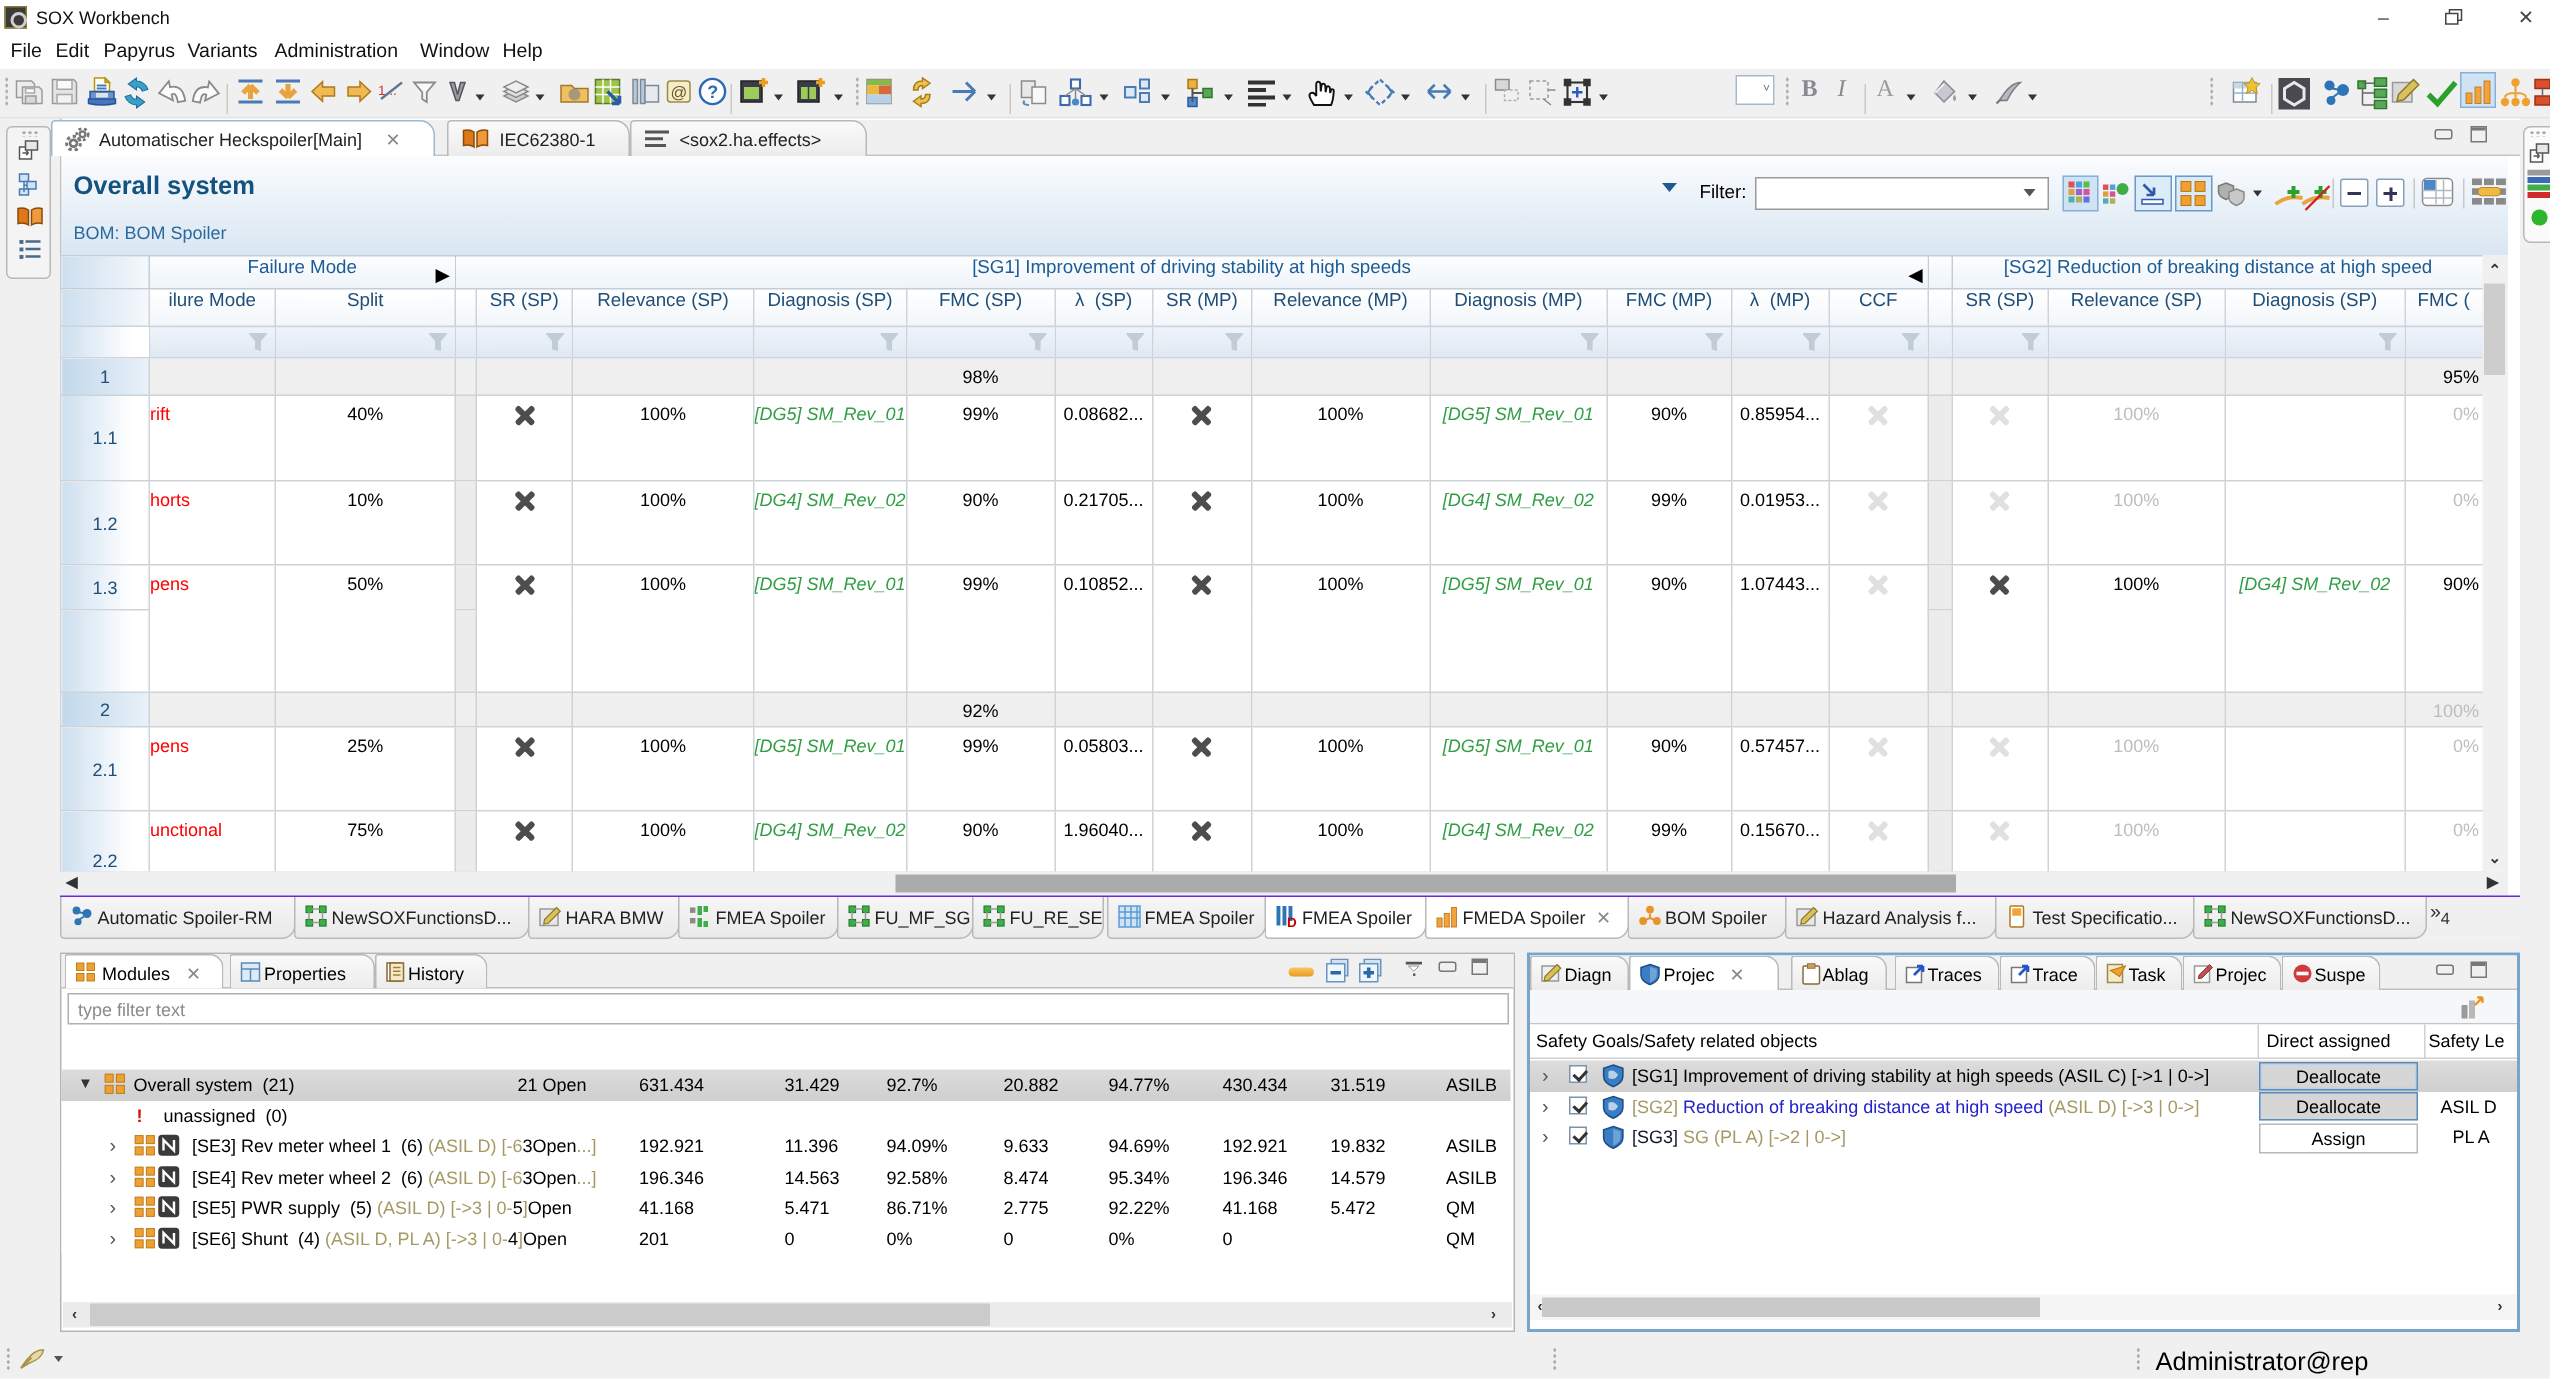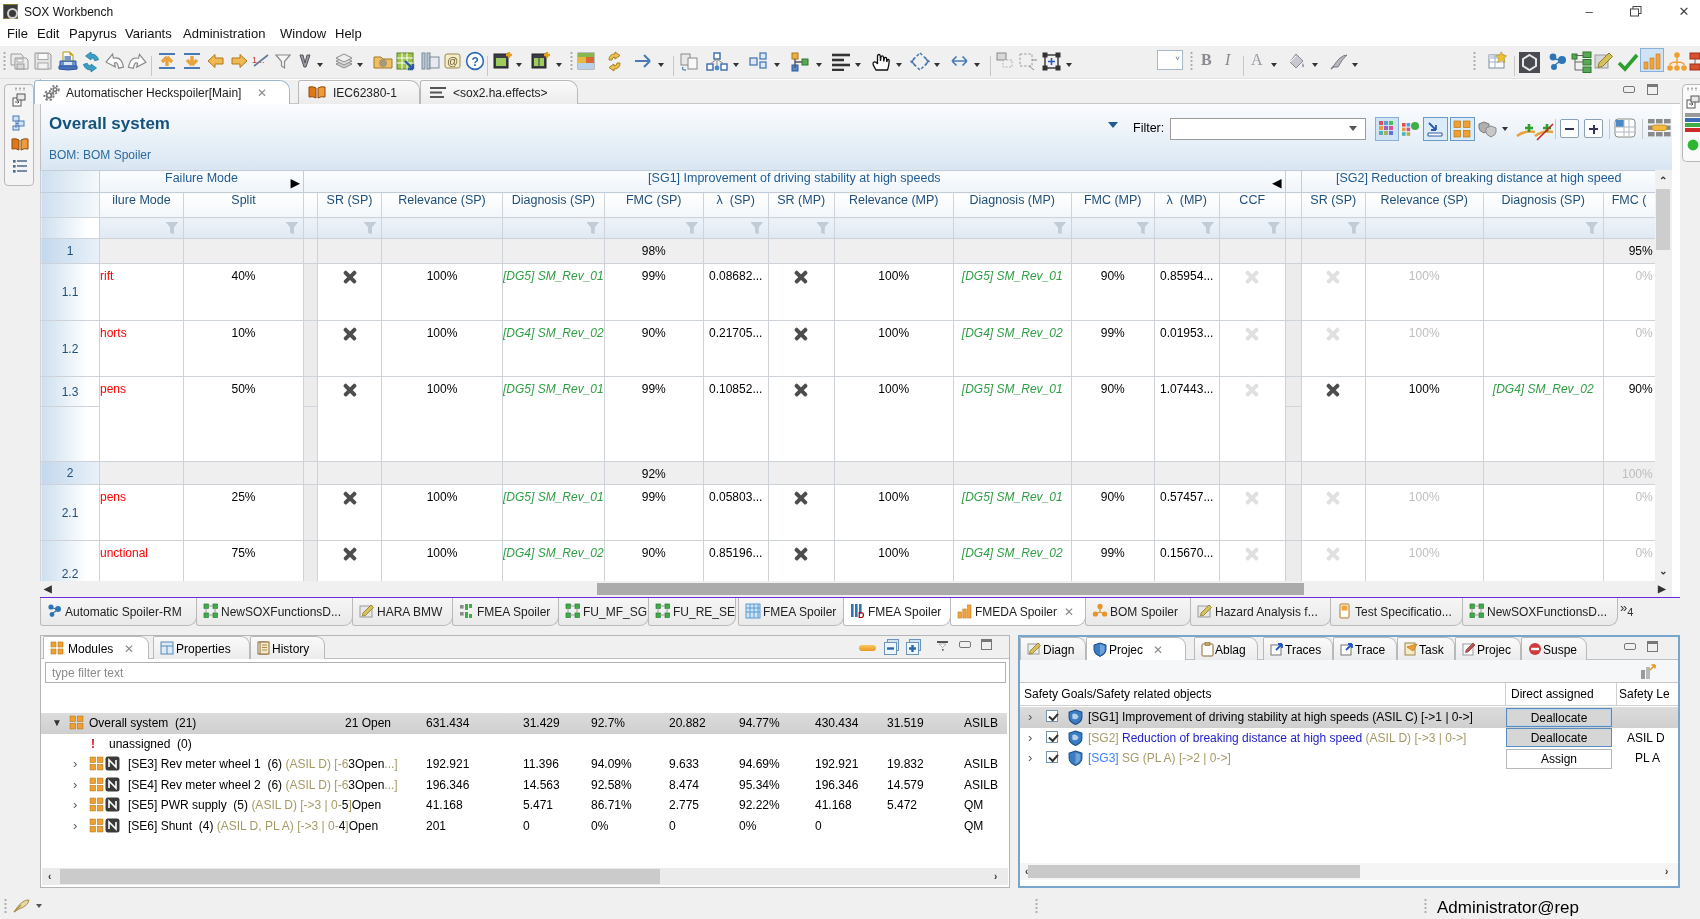--- a/index.html
+++ b/index.html
@@ -958,21 +958,21 @@
         <td>
           <span class="v">100%</span>
         </td>
         <td>
           <span class="v grn">[DG4] SM_Rev_02</span>
         </td>
         <td>
           <span class="v">90%</span>
         </td>
         <td>
-          <span class="v">0.85196...</span>
+          <span class="v">1.96040...</span>
         </td>
  <td>
           <span class="xm"></span>
         </td>
         <td>
           <span class="v">100%</span>
         </td>
         <td>
           <span class="v grn">[DG4] SM_Rev_02</span>
         </td>
@@ -1416,21 +1416,21 @@
   <span class="btn" style="background:#d6d6d6; border:1px solid #5a8cc0;">Deallocate</span>
   <span class="st" style="left:607px;">ASIL D</span>
  </div>
  <div class="srow" style="top:111px;">
   <span class="chev2">›</span>
   <span class="cbx"></span>
   <svg class="shld" width="15" height="16" viewBox="0 0 14 15">
         <path d="M7 1 L13 3 V8 Q13 12 7 14.5 Q1 12 1 8 V3 Z" fill="#3b7dc4" stroke="#1c4f86"></path>
         <path d="M7 2.5 L11.5 4 V8 Q11.5 11 7 13" fill="#6ea3d8"></path>
       </svg>
-  <span class="st" style="left:68px;"><span style="color:#3b82f6;">[SG3]</span> <span class="tan">SG (PL A) [-&gt;2 | 0-&gt;]</span></span>
+  <span class="st" style="left:68px;"><span style="color:#0f172a;">[SG3]</span> <span class="tan">SG (PL A) [-&gt;2 | 0-&gt;]</span></span>
   <span class="btn" style="background:#fff; border:1px solid #b8b8b8; height:20px;">Assign</span>
   <span class="st" style="left:615px;">PL A</span>
  </div>
  <div style="position:absolute; left:0; top:226px; width:658px; height:17px; background:#f5f5f5;">
    <div class="sarrow" style="left:5px; top:2px;">‹</div>
    <div class="sthumb" style="left:8px; top:2px; width:332px; height:13px; background:#c9c9c9;"></div>
    <div class="sarrow" style="left:645px; top:2px;">›</div>
  </div>
 </div>
 

